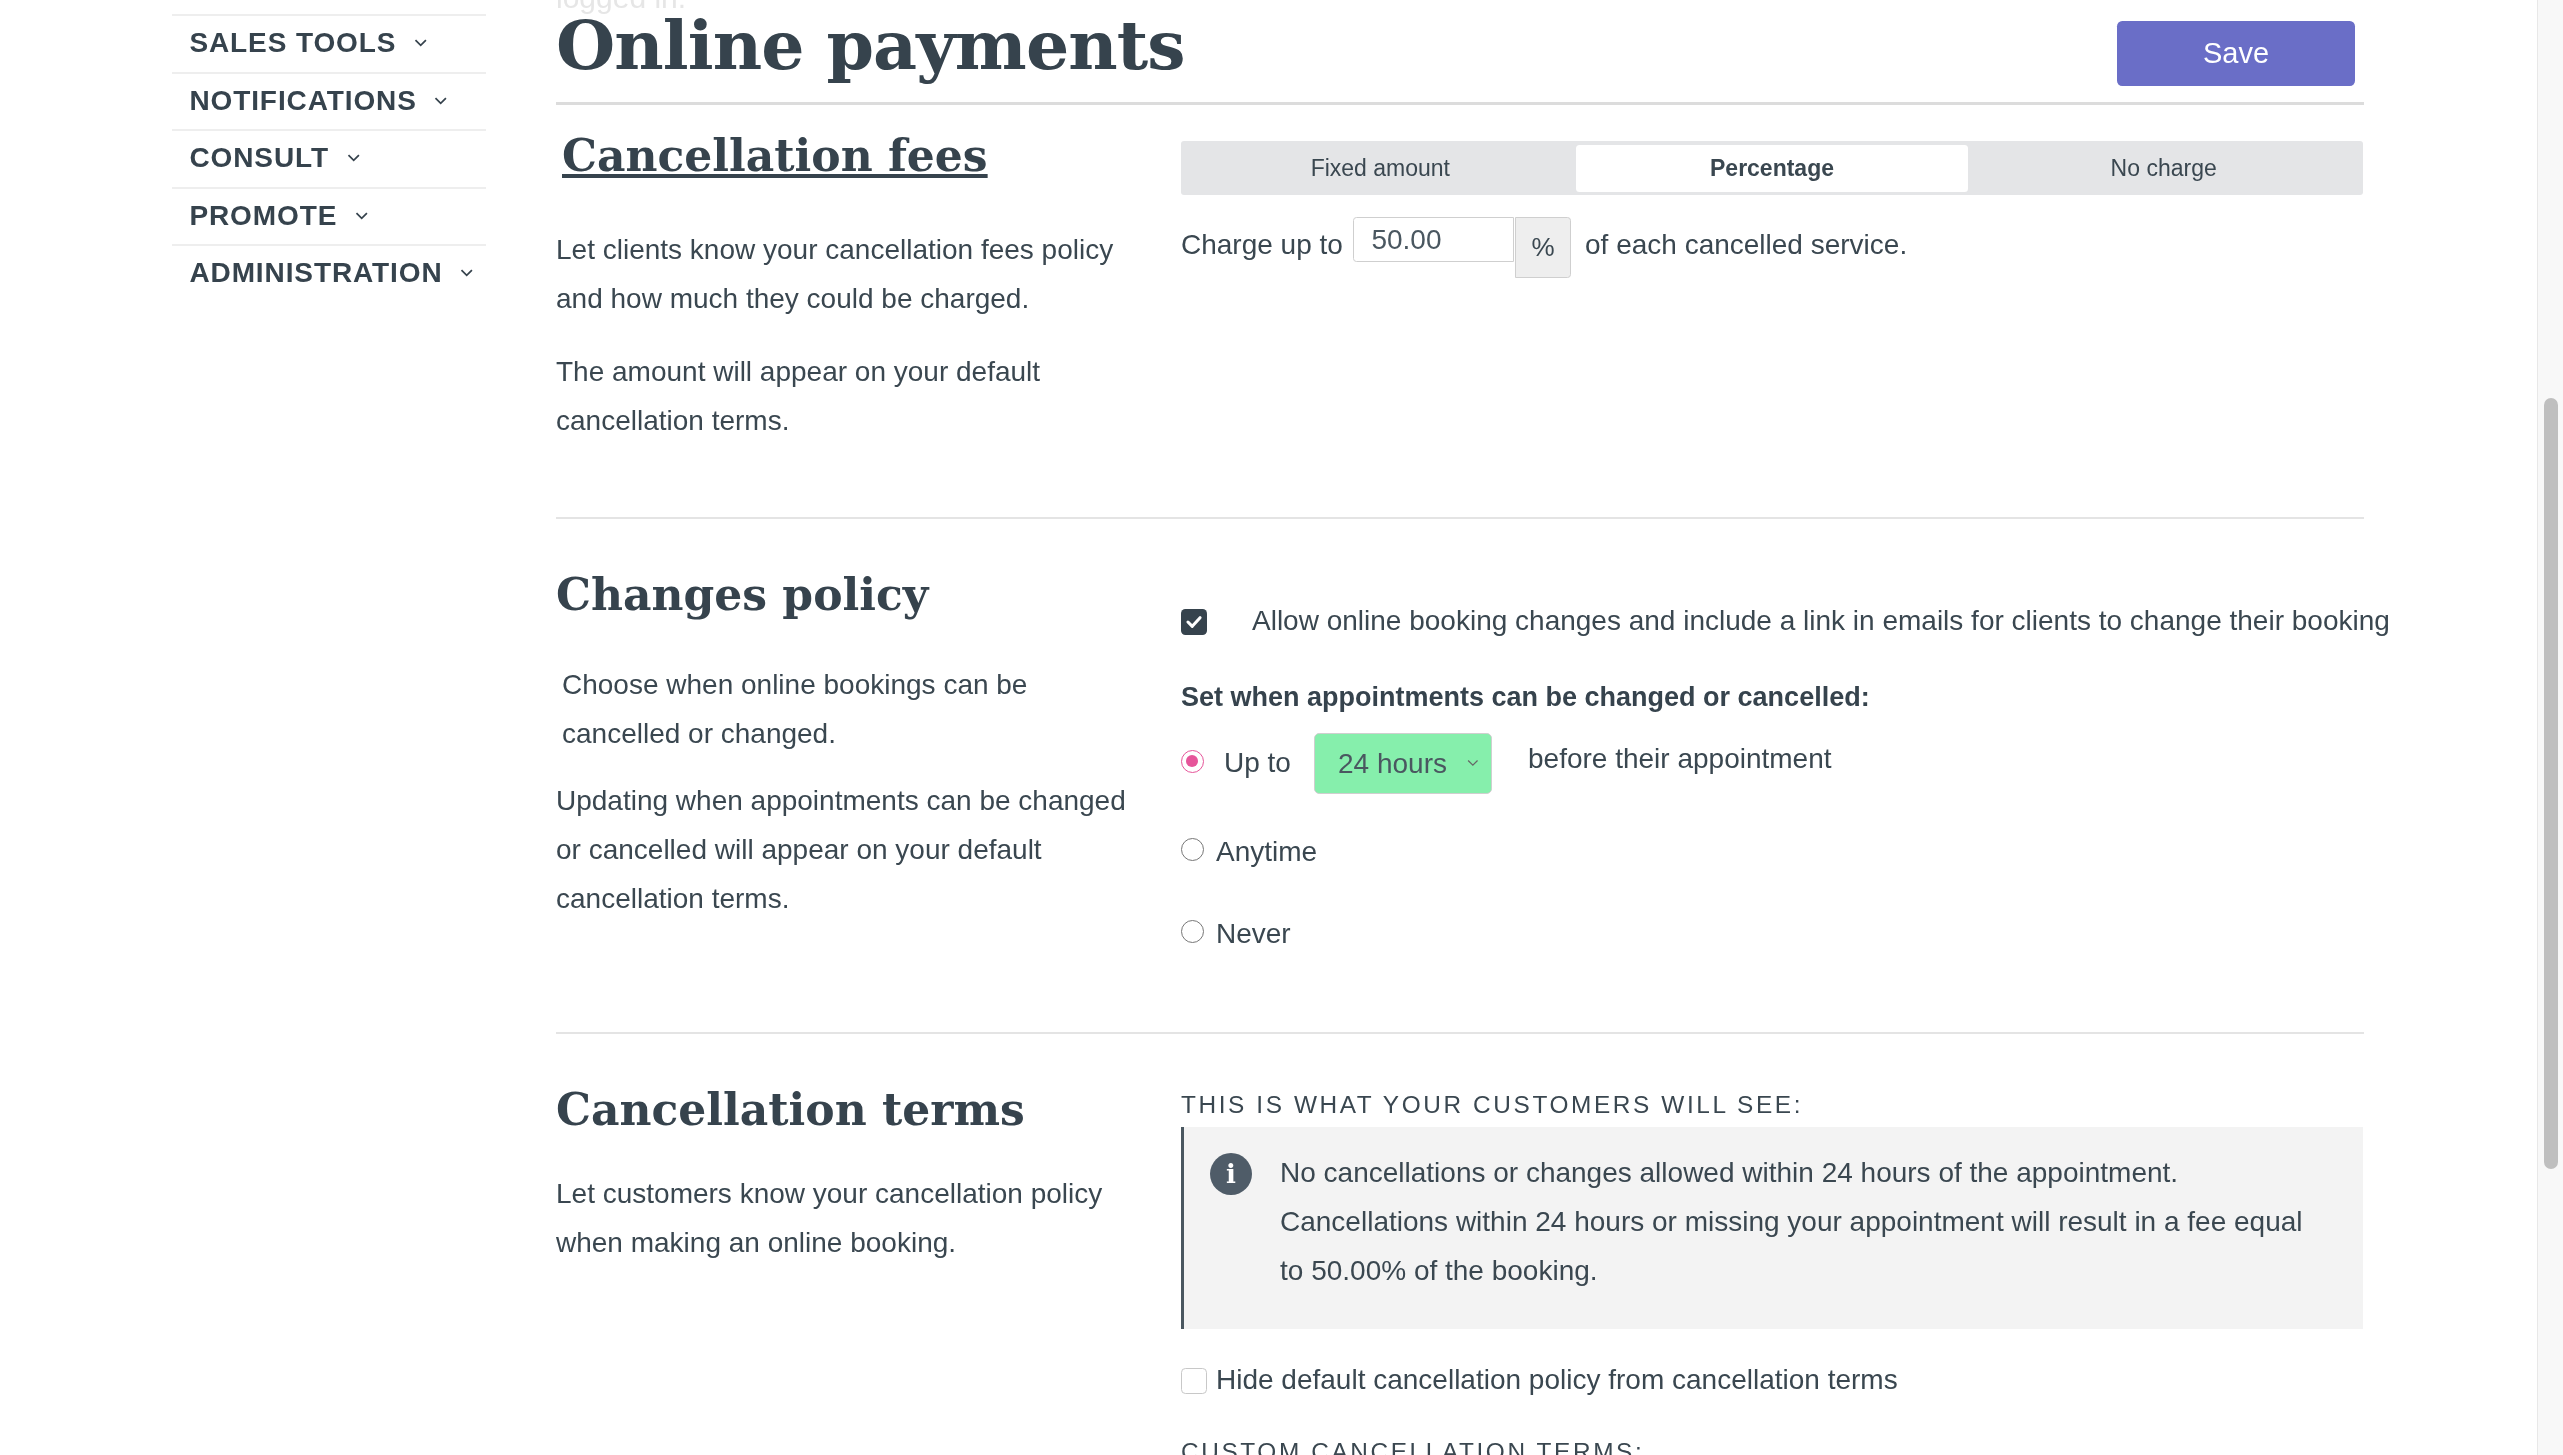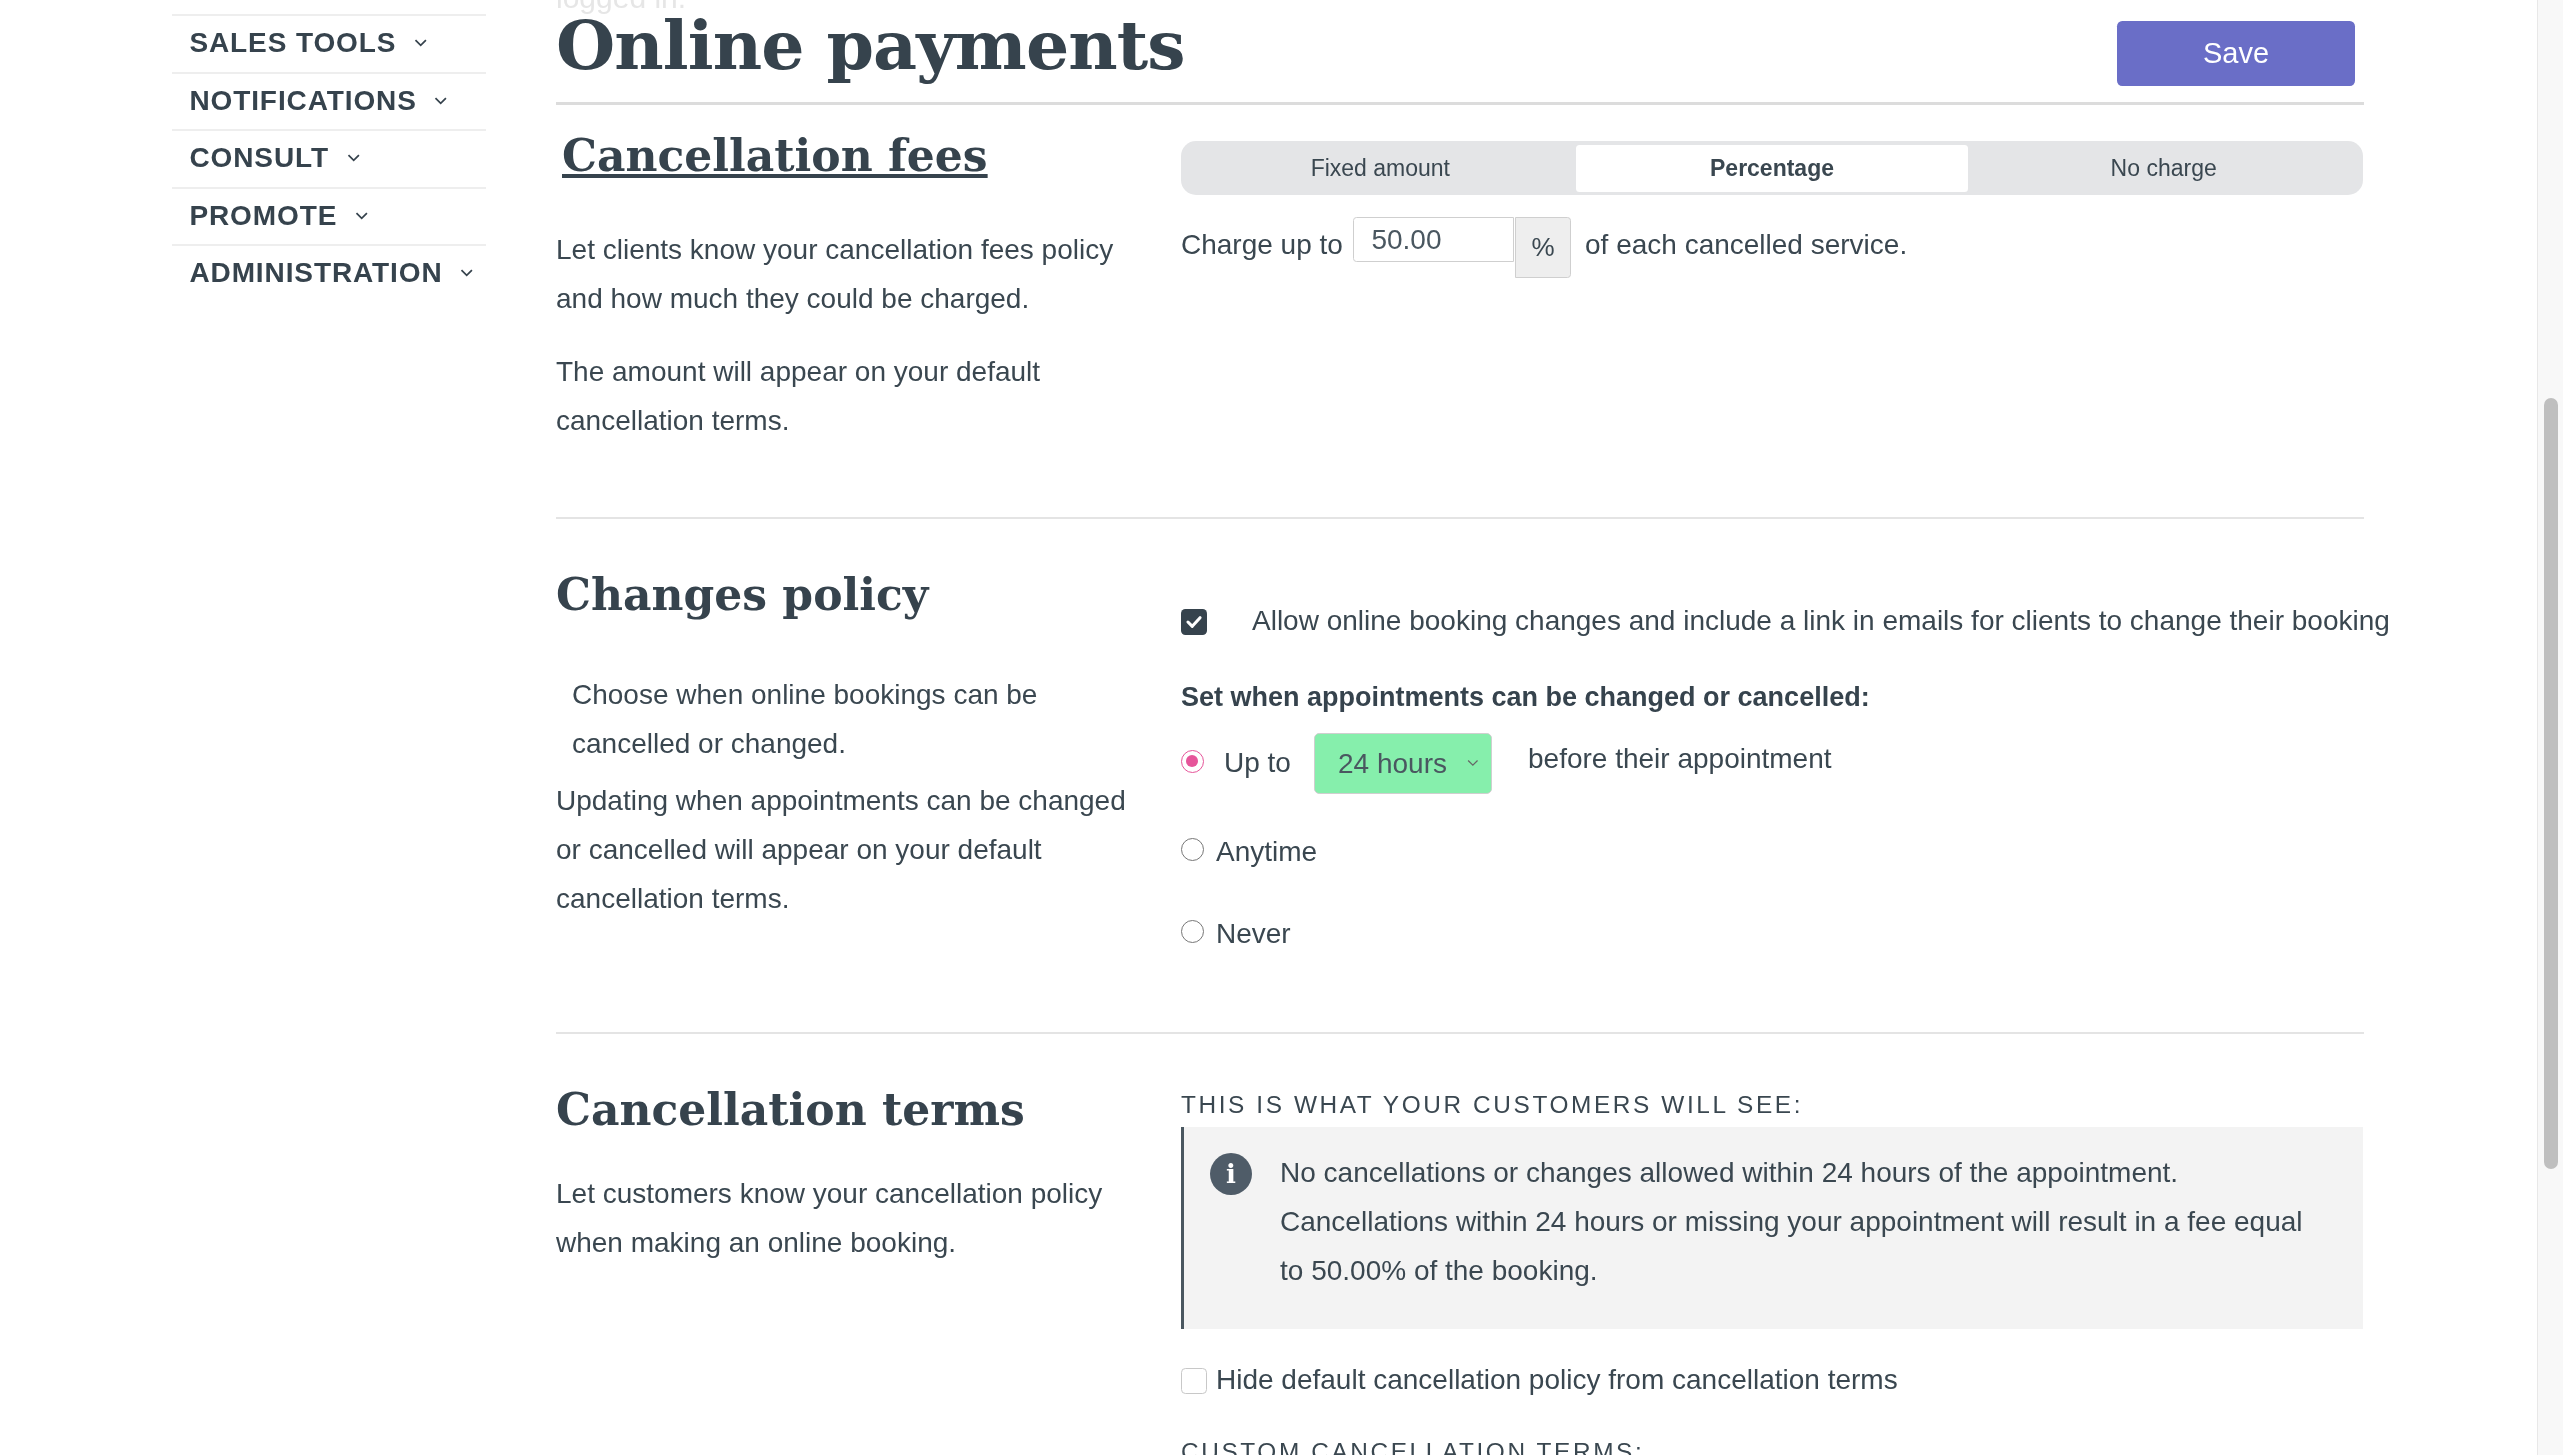--- a/index.html
+++ b/index.html
@@ -33,21 +33,21 @@
   .section-title {
     position:absolute; left:556px; font-family:"DejaVu Serif", serif; font-size:44px;
     color:#36434d; white-space:nowrap;
   }
   .desc {
     position:absolute; left:556px; width:576px; font-size:28px; line-height:49px; color:#3a4750;
   }
   
   .seg {
     position:absolute; left:1181px; top:141px; width:1182px; height:54px;
-    background:#e4e5e7; border-radius:15px; display:flex; box-sizing:border-box; padding:3.5px;
+    background:#e4e5e7; border-radius:3px; display:flex; box-sizing:border-box; padding:3.5px;
   }
   .seg-opt {
     flex:1; display:flex; align-items:center; justify-content:center;
     font-size:23px; color:#3a4750; border-radius:3.5px; cursor:pointer;
   }
   .seg-opt.active { background:#ffffff; font-weight:bold; }
   .label-txt { position:absolute; font-size:28px; color:#3a4750; white-space:nowrap; }
   .num-input {
     position:absolute; left:1353px; top:217px; width:161px; height:45px;
     border:1.7px solid #cfcfcf; border-radius:3.5px 0 0 3.5px; box-sizing:border-box;
@@ -158,21 +158,21 @@
 </div>
 
 <span class="label-txt" style="left:1181px;top:229px;">Charge up to</span>
 <input class="num-input" type="text" value="50.00" style="">
 <div class="addon">%</div>
 <span class="label-txt" style="left:1585px;top:229px;">of each cancelled service.</span>
 
 <div class="hrule" style="top:517px;height:1.7px;background:#e4e4e4;"></div>
 
 <h2 class="section-title" style="top:569px;margin:0;">Changes policy</h2>
-<p class="desc" style="top:654px;margin:16px;">Choose when online bookings can be cancelled or changed.</p>
+<p class="desc" style="top:654px;margin:6px;">Choose when online bookings can be cancelled or changed.</p>
 <p class="desc" style="top:776px;margin:0;">Updating when appointments can be changed or cancelled will appear on your default cancellation terms.</p>
 
 <div class="checkbox checked" style="left:1181px;top:609px;">
   <svg viewBox="0 0 30 30" width="26" height="26">
       <path d="M8 15 L13 20 L22 10" fill="none" stroke="#fff" stroke-width="3.5" stroke-linecap="round" stroke-linejoin="round"></path>
     </svg>
 </div>
 <span class="label-txt" style="left:1252px;top:605px;">Allow online booking changes and include a link in emails for clients to change their booking</span>
 
 <span class="bold-label" style="left:1181px;top:682px;">Set when appointments can be changed or cancelled:</span>

